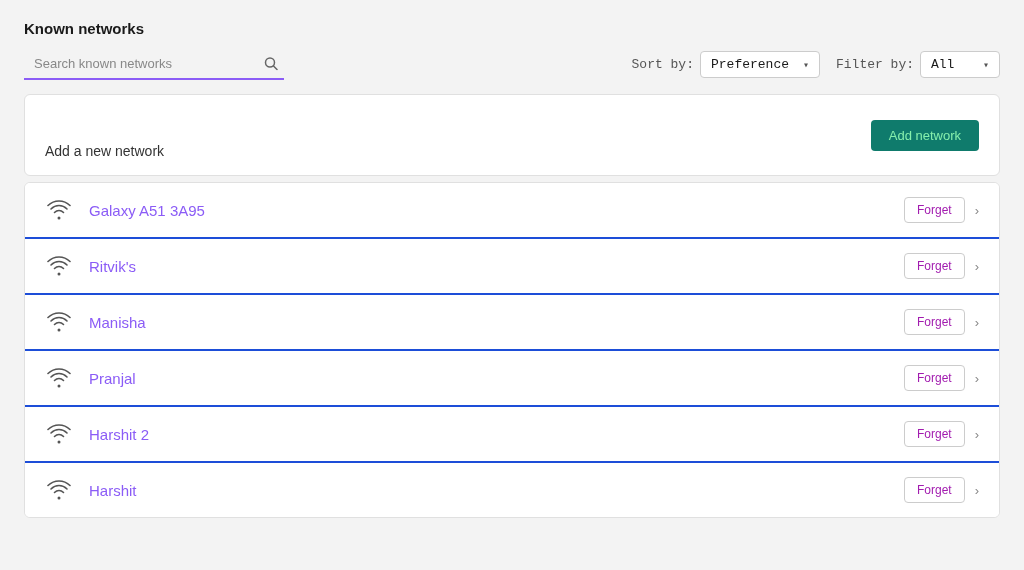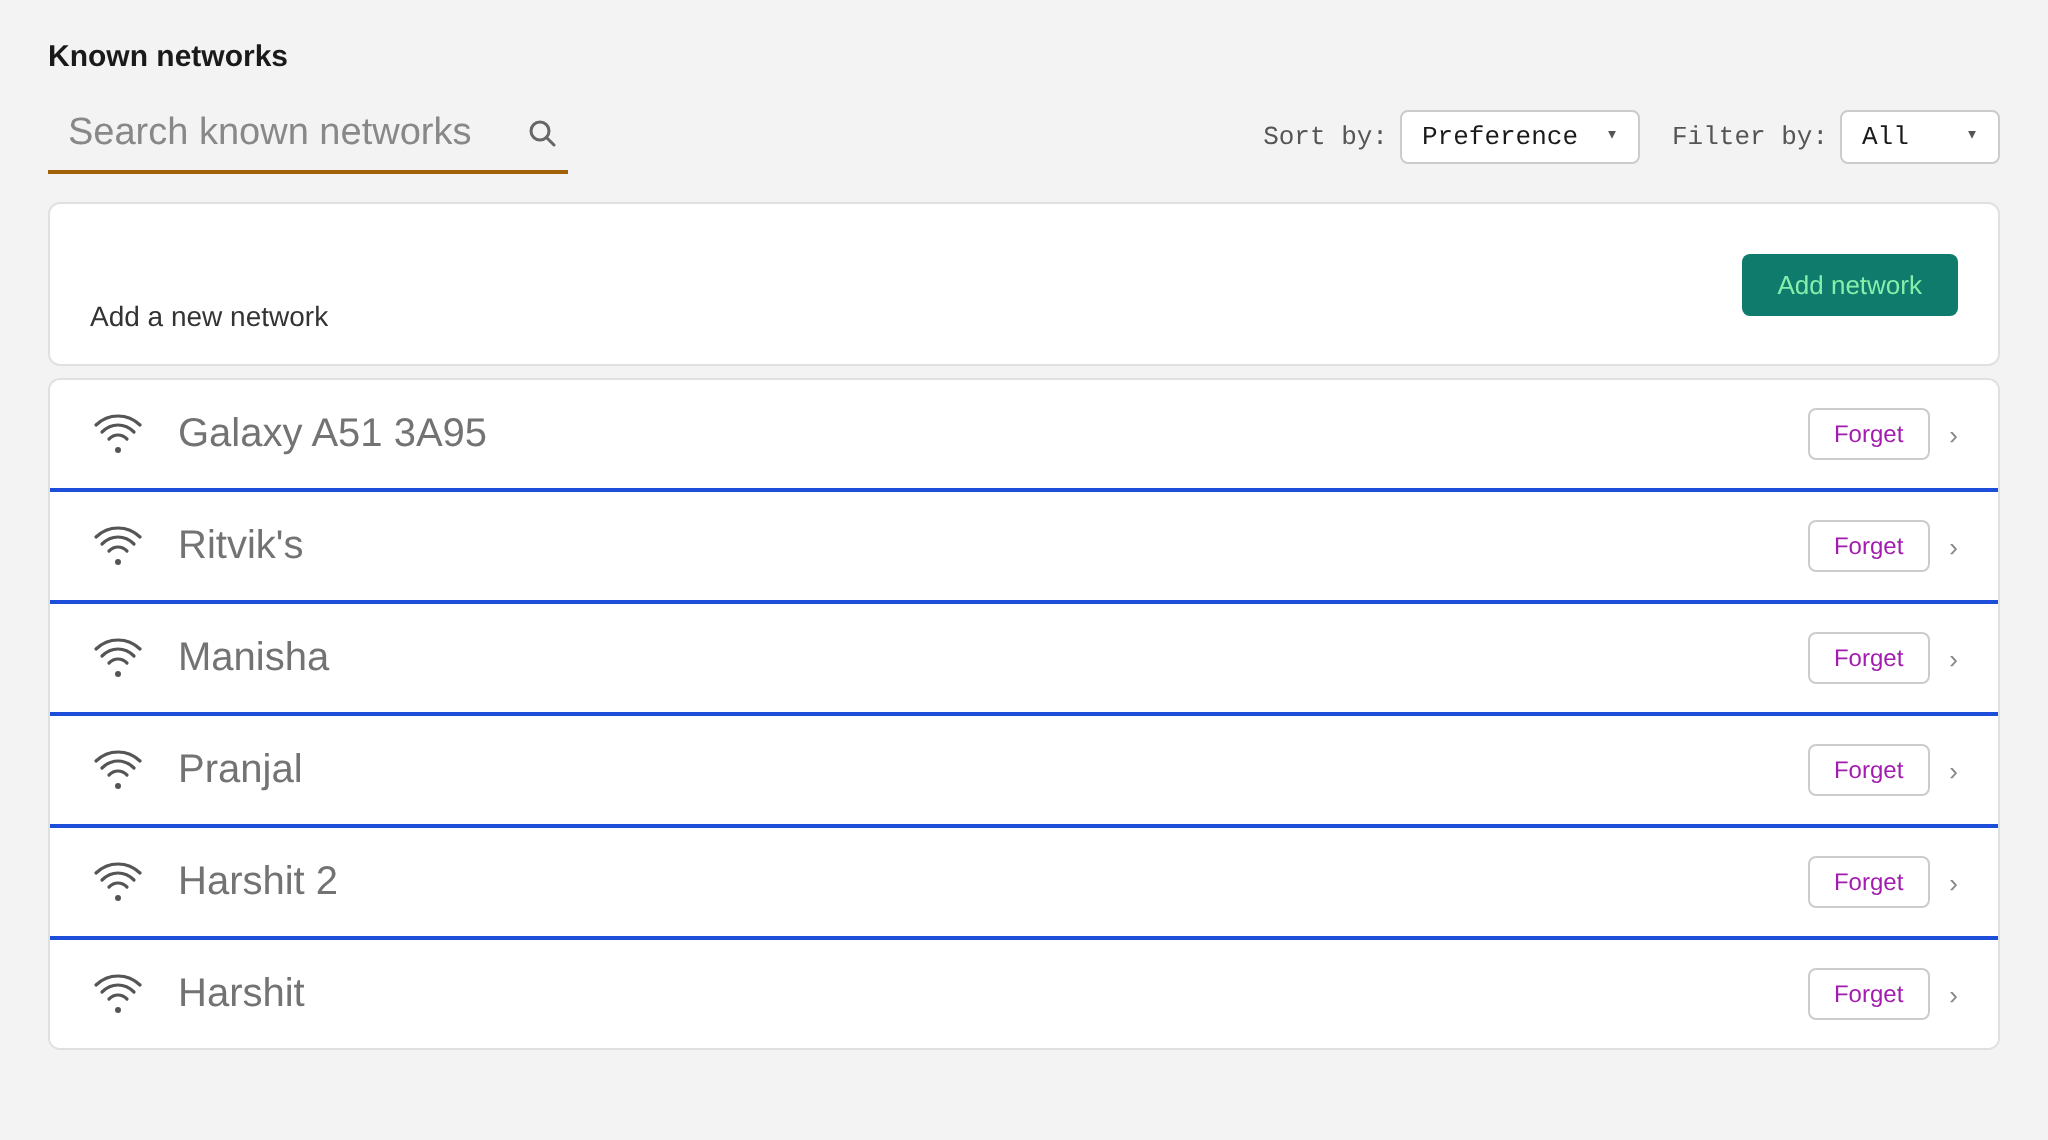--- a/index.html
+++ b/index.html
@@ -23,24 +23,24 @@
       margin-bottom: 14px;
     }
     .search-wrapper {
       position: relative;
       width: 260px;
     }
     .search-input {
       width: 100%;
       padding: 7px 32px 7px 10px;
       border: none;
-      border-bottom: 2px solid #a16207;
+      border-bottom: 2px solid #8b5cf6;
       background: transparent;
       outline: none;
-      font-size: 19px;
+      font-size: 13px;
       color: #333;
     }
     .search-input::placeholder { color: #888; }
     .search-icon-wrap {
       position: absolute;
       right: 6px;
       top: 50%;
       transform: translateY(-50%);
       color: #666;
       font-size: 14px;
@@ -124,22 +124,22 @@
       height: 22px;
       margin-right: 16px;
       flex-shrink: 0;
       display: flex;
       align-items: center;
       justify-content: center;
     }
     .wifi-svg { width: 24px; height: 20px; }
     .network-name {
       flex: 1;
-      font-size: 20px;
-      color: #737373;
+      font-size: 15px;
+      color: #8b5cf6;
     }
     .network-actions {
       display: flex;
       align-items: center;
       gap: 4px;
     }
     .forget-btn {
       border: 1px solid #ccc;
       border-radius: 4px;
       background: white;

